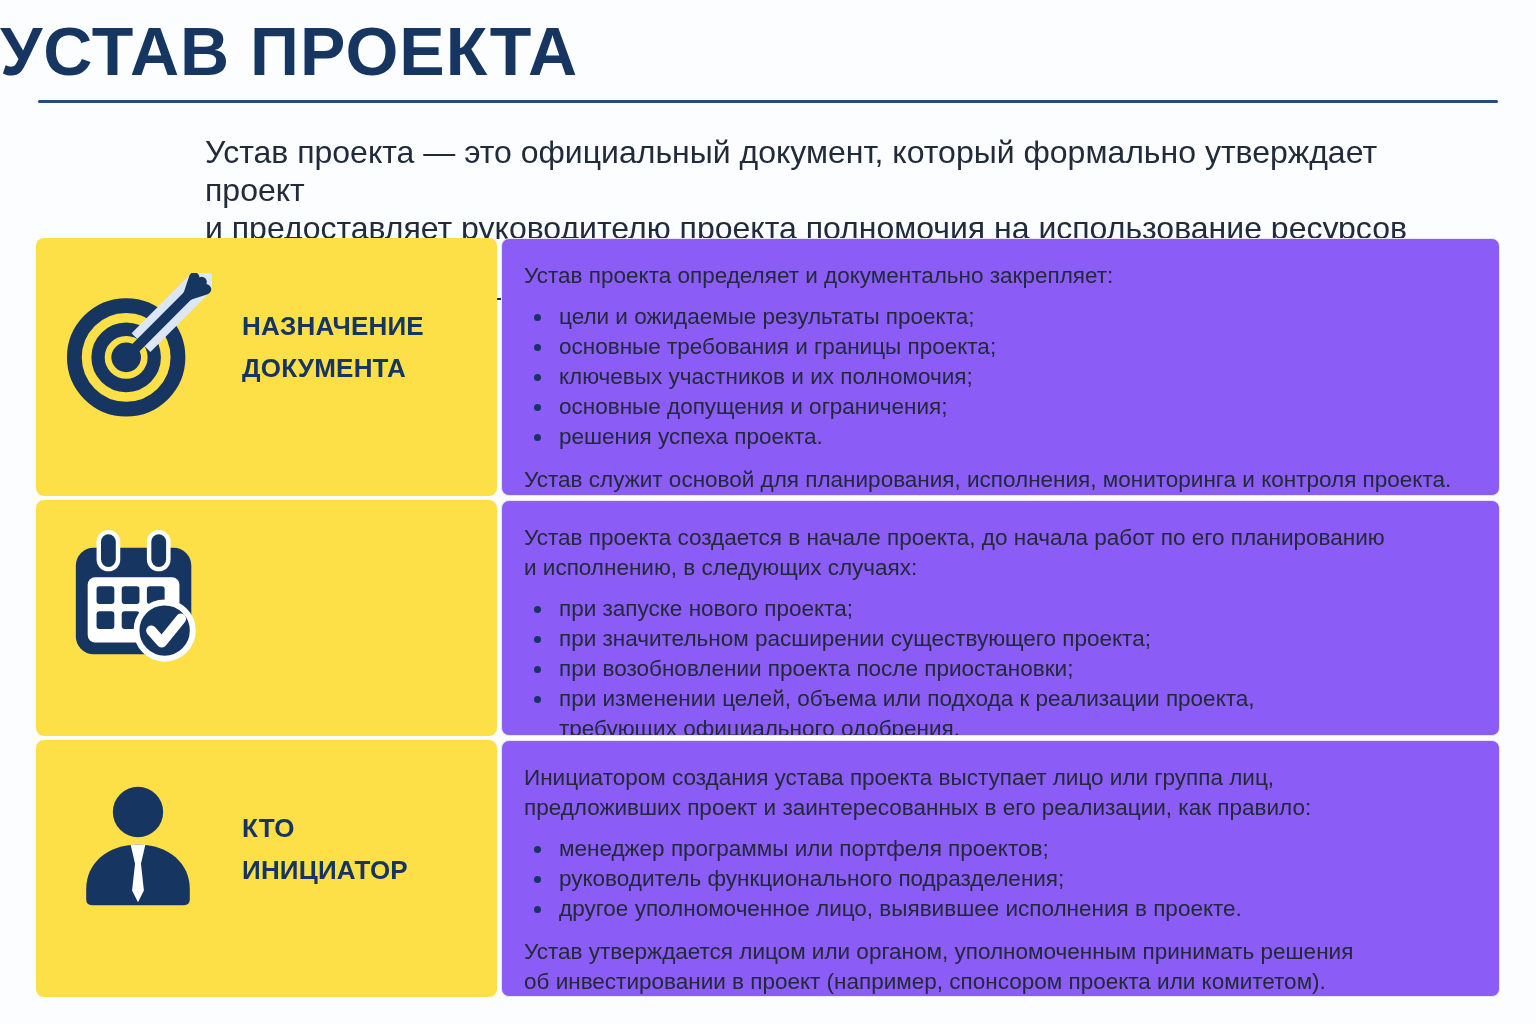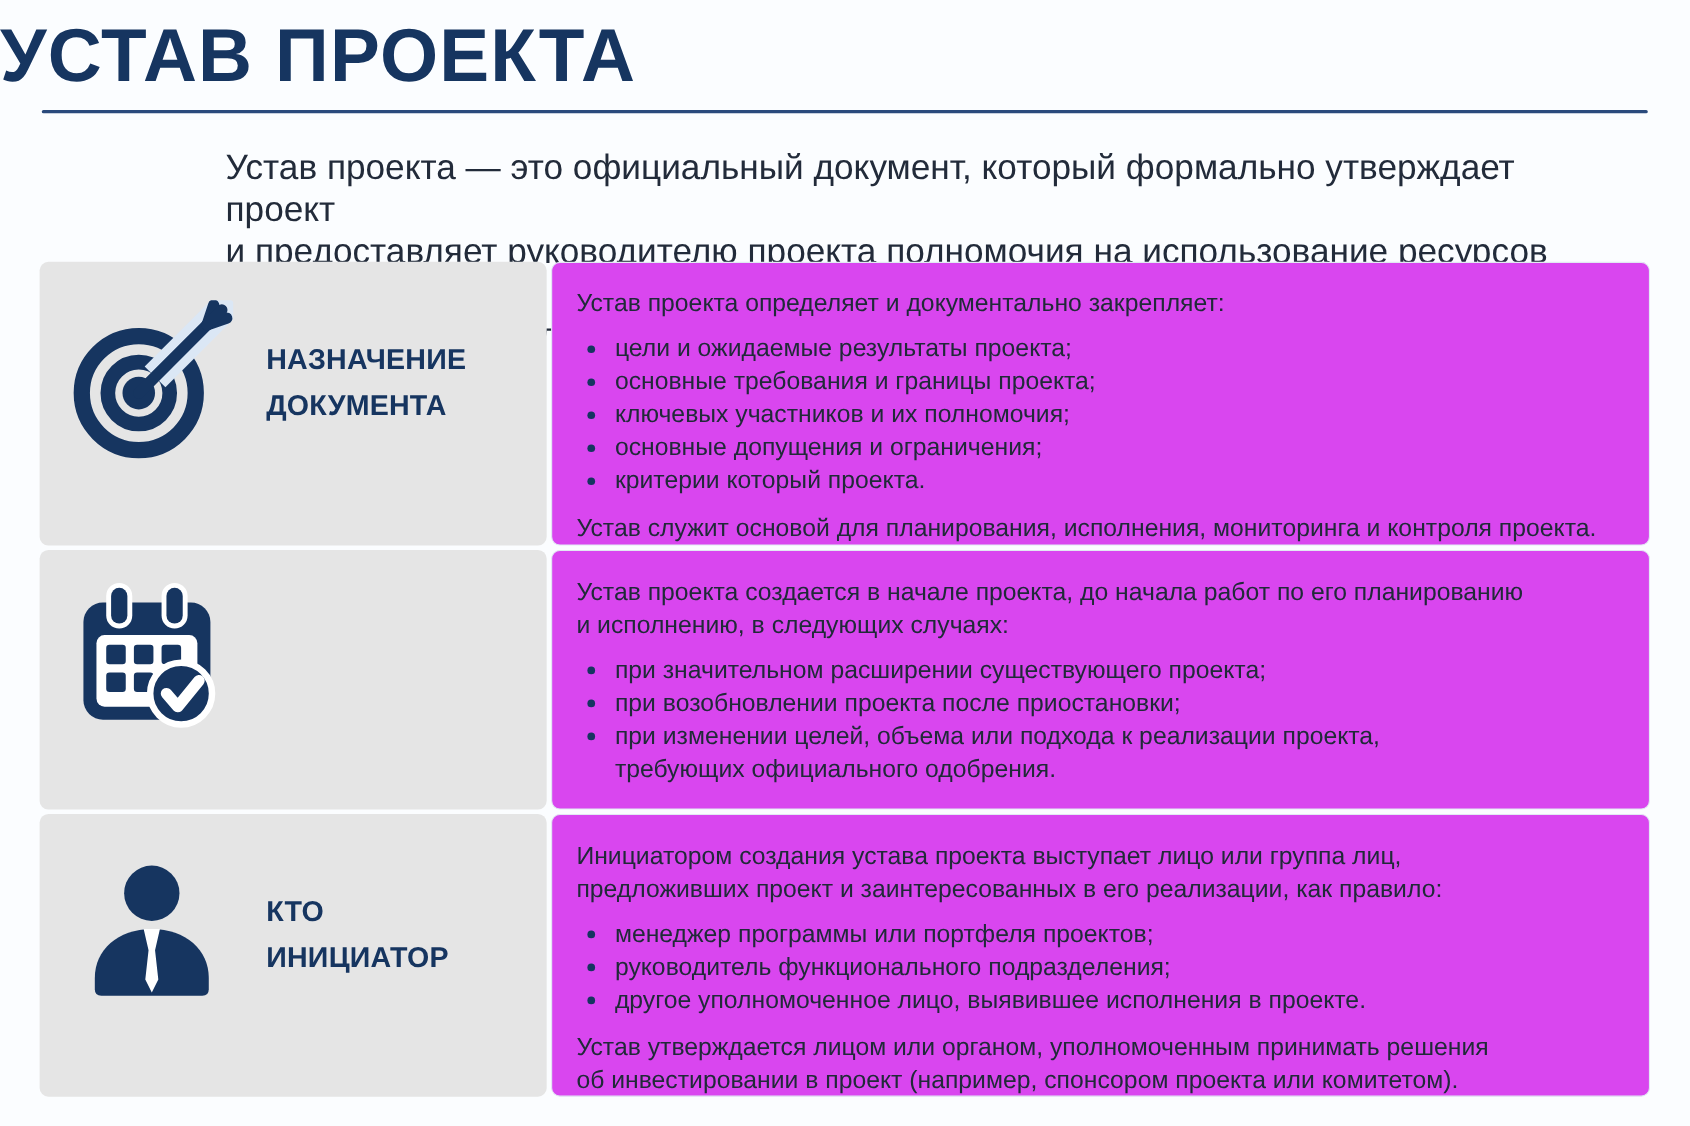--- a/index.html
+++ b/index.html
@@ -25,34 +25,34 @@
   .board{
     position:absolute;left:36px;top:238px;width:1464px;
     display:flex;flex-direction:column;gap:4px;
   }
   .row{display:flex;gap:4px;}
   .row.r1{height:258px;}
   .row.r2{height:236px;}
   .row.r3{height:257px;}
   .leftcell{
     width:461px;flex:0 0 461px;box-sizing:border-box;
-    background:#e5e5e5;border-radius:8px;
+    background:#fde047;border-radius:8px;
     display:flex;align-items:center;
     padding:0 0 40px 28px;
   }
   .icon-box{width:148px;height:148px;flex:0 0 148px;}
   .icon-box svg{width:100%;height:100%;display:block;}
   .heading{
     margin:0 0 0 30px;
     font-size:26px;line-height:42px;font-weight:800;
     color:#163560;white-space:pre-line;letter-spacing:0.2px;
   }
   .rightcell{
     flex:1;box-sizing:border-box;overflow:hidden;
-    background:#d946ef;border:1px solid #e2e9f3;border-radius:8px;
+    background:#8b5cf6;border:1px solid #e2e9f3;border-radius:8px;
     padding:22px 30px 16px 22px;
     font-size:22.5px;line-height:30px;color:#202a38;
   }
   .lead{margin:0 0 11px;white-space:pre-line;}
   ul.bullets{list-style:none;margin:0;padding:0;}
   .bullets li{position:relative;padding-left:35px;margin:0;white-space:pre-line;}
   .bullets li::before{
     content:"";position:absolute;left:10px;top:12px;
     width:7px;height:7px;border-radius:50%;background:#163560;
   }
@@ -86,21 +86,21 @@
       <h2 class="heading">НАЗНАЧЕНИЕ
 ДОКУМЕНТА</h2>
     </div>
     <div class="rightcell">
       <p class="lead">Устав проекта определяет и документально закрепляет:</p>
       <ul class="bullets">
         <li>цели и ожидаемые результаты проекта;</li>
         <li>основные требования и границы проекта;</li>
         <li>ключевых участников и их полномочия;</li>
         <li>основные допущения и ограничения;</li>
-        <li>критерии который проекта.</li>
+        <li>решения успеха проекта.</li>
       </ul>
       <p class="footnote">Устав служит основой для планирования, исполнения, мониторинга и контроля проекта.</p>
     </div>
   </section>
 
   <section class="row r2">
     <div class="leftcell">
       <span class="icon-box">
         <svg viewBox="0 0 100 100">
           <rect x="8" y="16" width="78" height="72" rx="12" fill="#163560"></rect>
@@ -116,20 +116,21 @@
           <rect x="39" y="59" width="12" height="12" rx="2" fill="#163560"></rect>
           <circle cx="68" cy="72" r="19" fill="#163560" stroke="#ffffff" stroke-width="4"></circle>
           <path d="M59 72 l7 8 l13 -16" stroke="#ffffff" stroke-width="7" fill="none" stroke-linecap="round" stroke-linejoin="round"></path>
         </svg>
       </span>
     </div>
     <div class="rightcell">
       <p class="lead">Устав проекта создается в начале проекта, до начала работ по его планированию
 и исполнению, в следующих случаях:</p>
       <ul class="bullets">
+        <li>при запуске нового проекта;</li>
         <li>при значительном расширении существующего проекта;</li>
         <li>при возобновлении проекта после приостановки;</li>
         <li>при изменении целей, объема или подхода к реализации проекта,
 требующих официального одобрения.</li>
       </ul>
     </div>
   </section>
 
   <section class="row r3">
     <div class="leftcell">

